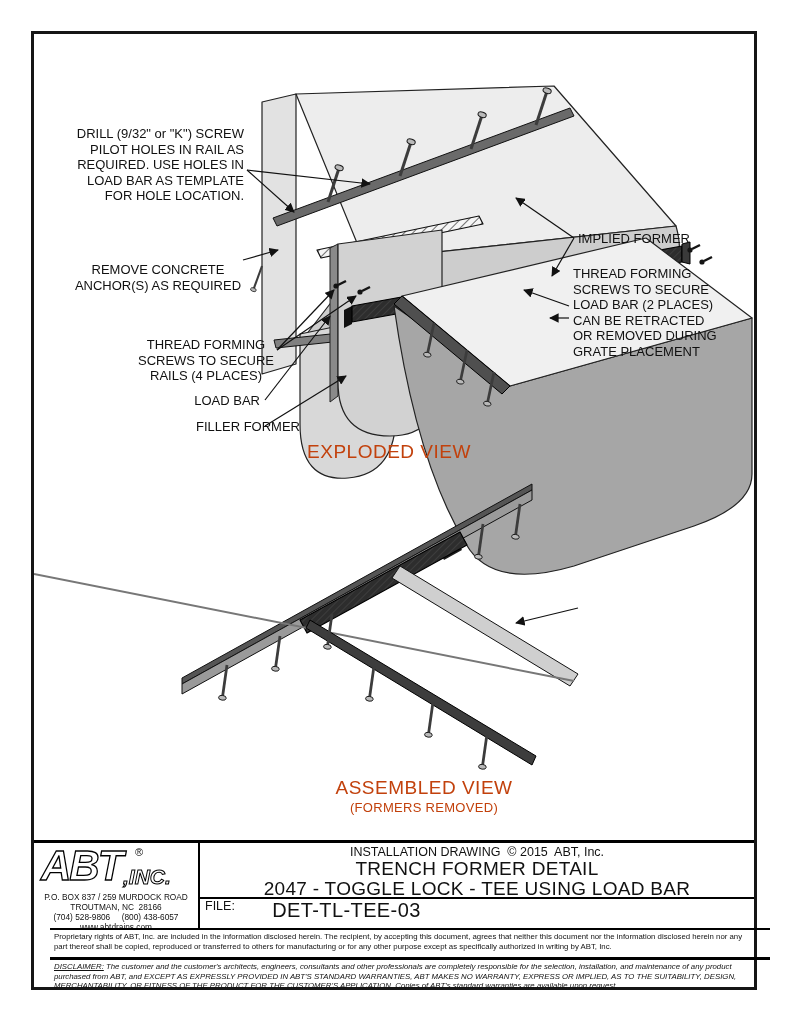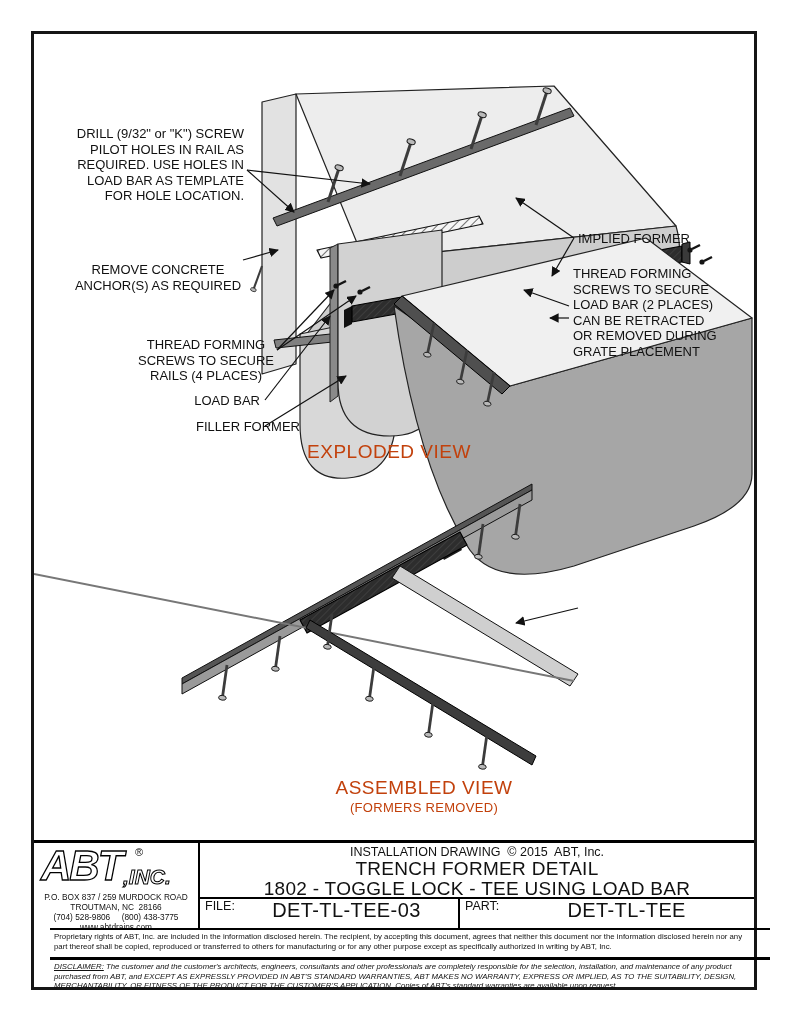--- a/index.html
+++ b/index.html
@@ -191,39 +191,35 @@
   </div>
 
   <div class="logo-cell">
     <svg width="154" height="44" viewBox="0 0 154 44" style="margin-top:1px">
       <text x="2" y="36" font-family="Liberation Sans, sans-serif" font-size="42" font-weight="bold" font-style="italic" fill="#ffffff" stroke="#000000" stroke-width="1.3" letter-spacing="-2">ABT</text>
       <text x="84" y="40" font-family="Liberation Sans, sans-serif" font-size="21" font-weight="bold" font-style="italic" fill="#ffffff" stroke="#000000" stroke-width="1">,INC.</text>
       <text x="96" y="12" font-family="Liberation Sans, sans-serif" font-size="11" fill="#111">®</text>
     </svg>
     <div class="addr">P.O. BOX 837 / 259 MURDOCK ROAD</div>
     <div class="addr">TROUTMAN, NC  28166</div>
-    <div class="addr">(704) 528-9806     (800) 438-3775</div>
+    <div class="addr">(704) 528-9806     (800) 438-6057</div>
     <div class="addr">www.abtdrains.com</div>
   </div>
 
   <div class="tb-titles">
     <div class="tb-line1">INSTALLATION DRAWING  © 2015  ABT, Inc.</div>
     <div class="tb-line2">TRENCH FORMER DETAIL</div>
-    <div class="tb-line3">1802 - TOGGLE LOCK - TEE USING LOAD BAR</div>
+    <div class="tb-line3">2047 - TOGGLE LOCK - TEE USING LOAD BAR</div>
   </div>
 
   <div class="tb-filepart">
     <div class="fp-cell fp-file">
       <span class="fp-label">FILE:</span>
       <span class="fp-value">DET-TL-TEE-03</span>
     </div>
-    <div class="fp-cell fp-part">
-      <span class="fp-label">PART:</span>
-      <span class="fp-value">DET-TL-TEE</span>
-    </div>
   </div>
 
   <div class="legal legal1">
     <span>Proprietary rights of ABT, Inc. are included in the information disclosed herein.  The recipient, by accepting this document, agrees that neither this document nor the information disclosed herein nor any part thereof shall be copied, reproduced or transferred to others for manufacturing or for any other purpose except as specifically authorized in writing by ABT, Inc.</span>
   </div>
   <div class="legal legal2">
     <span class="u">DISCLAIMER:</span><span>  The customer and the customer's architects, engineers, consultants and other professionals are completely responsible for the selection, installation, and maintenance of any product purchased from ABT, and EXCEPT AS EXPRESSLY PROVIDED IN ABT'S STANDARD WARRANTIES, ABT MAKES NO WARRANTY, EXPRESS OR IMPLIED, AS TO THE SUITABILITY, DESIGN, MERCHANTABILITY, OR FITNESS OF THE PRODUCT FOR THE CUSTOMER'S APPLICATION.  Copies of ABT's standard warranties are available upon request.</span>
   </div>
 
 </div>

